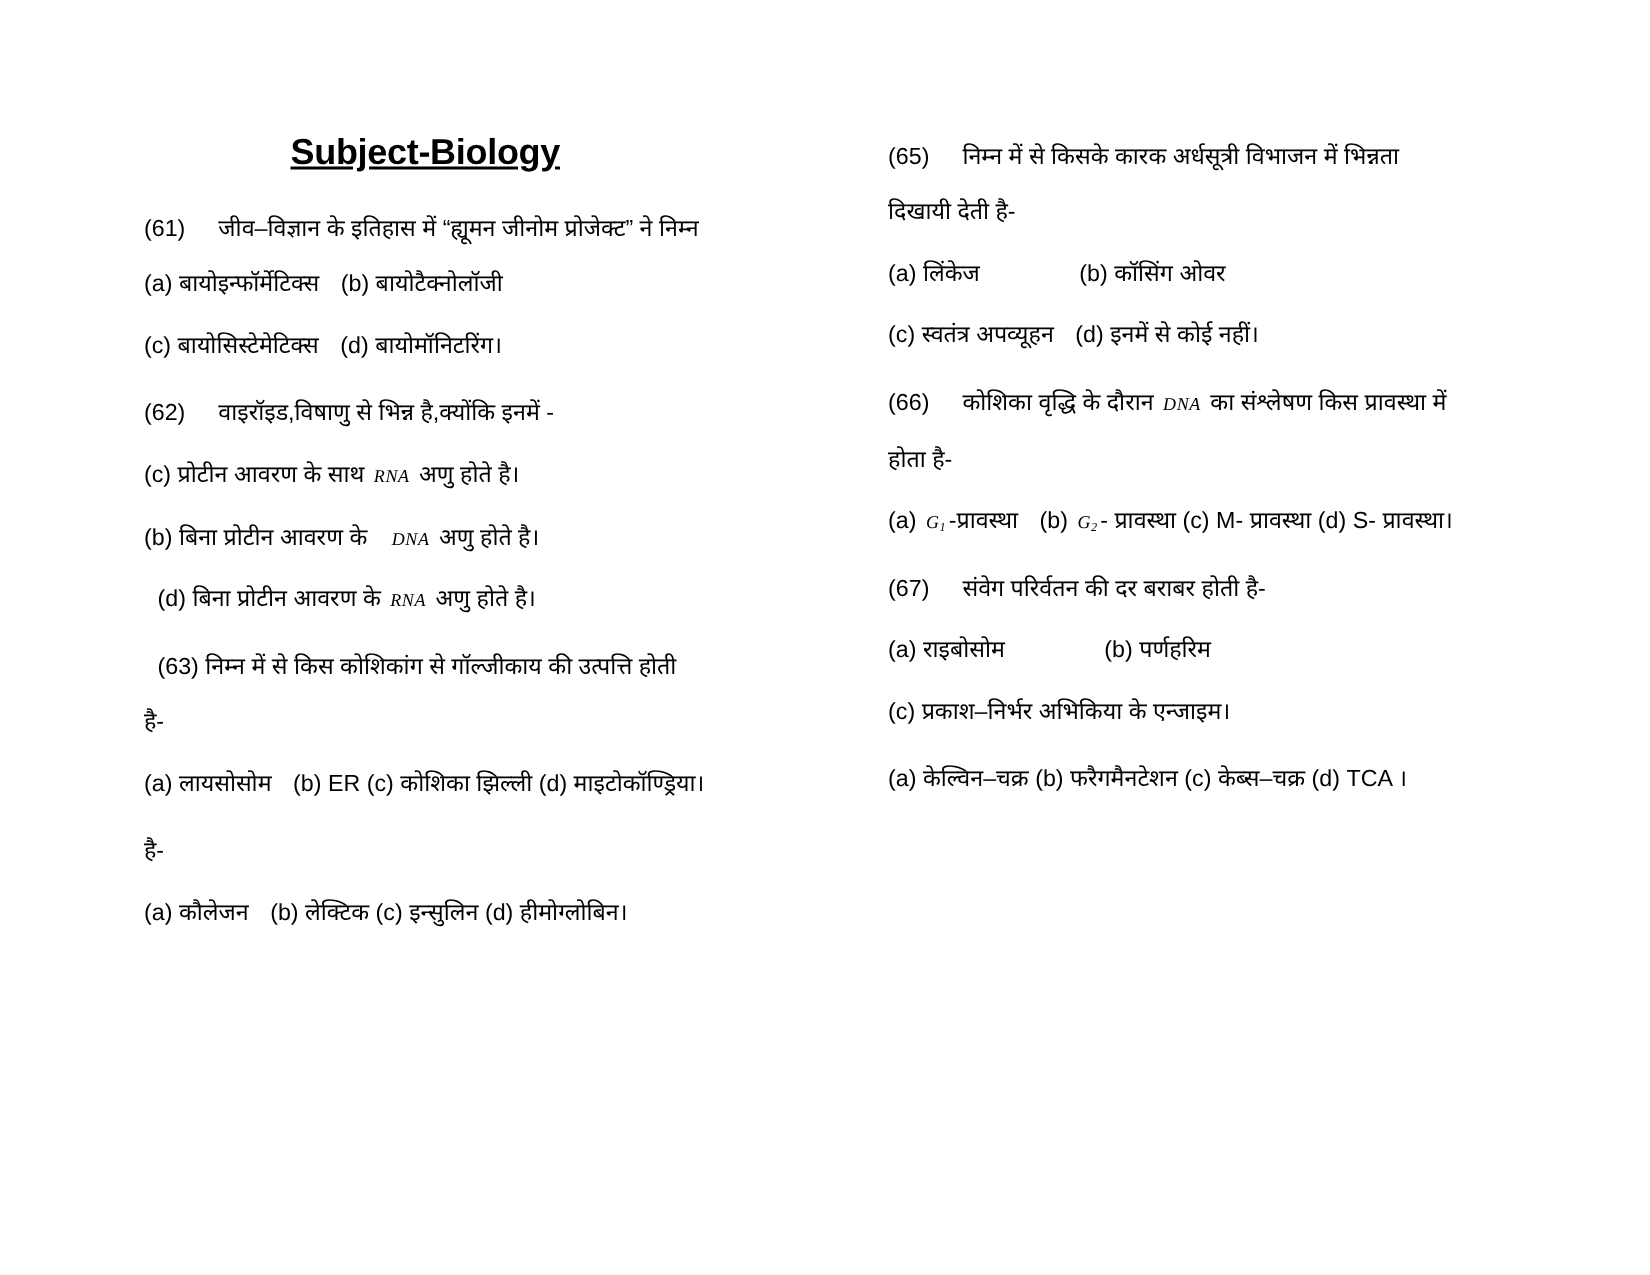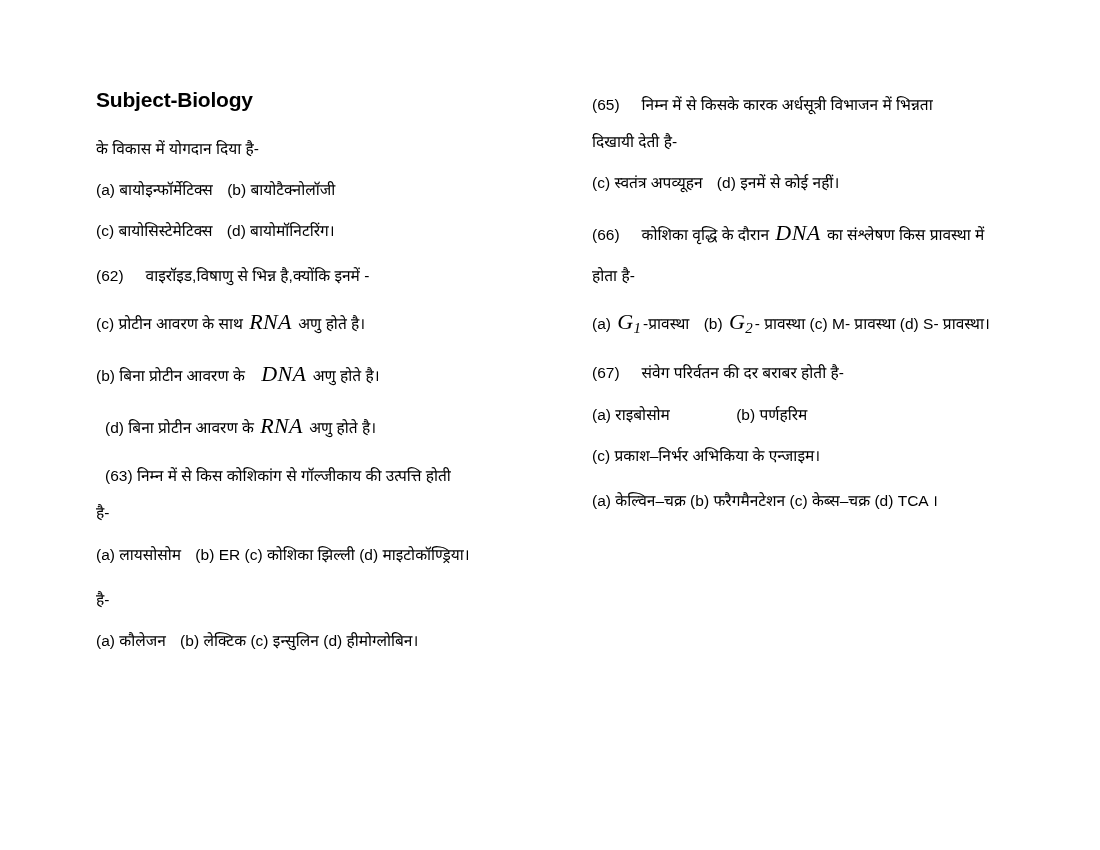--- a/index.html
+++ b/index.html
@@ -44,23 +44,24 @@
     padding: 88px 0 0 96px;
   }
 
   .col-right {
     width: 540px;
     padding: 92px 0 0 8px;
     margin-left: 45px;
   }
 
   .doc-title {
-    font-size: 21px;
+    font-size: 24px;
     font-weight: bold;
-    text-align: left;
+    text-decoration: underline;
+    text-align: center;
     letter-spacing: -0.2px;
     margin: 0 0 24px 0;
     padding-right: 68px;
     font-family: "Liberation Sans", sans-serif;
   }
 
   .block {
     margin: 0 0 20px 0;
   }
 
@@ -80,21 +81,21 @@
   .gap-md { margin-bottom: 16px; }
 
   .opt-label {
     font-family: "Liberation Sans", sans-serif;
   }
 
   
   .mathvar {
     font-family: "Liberation Serif", serif;
     font-style: italic;
-    font-size: 22px;
+    font-size: 12px;
     letter-spacing: 0.4px;
     padding: 0 2px;
   }
   .mathvar sub {
     font-style: italic;
     font-size: 0.68em;
     vertical-align: -0.28em;
     letter-spacing: 0;
   }
 
@@ -110,21 +111,23 @@
 <body>
 
 <div class="page">
   <div class="columns">
 
     <div class="col col-left">
 
       <div class="doc-title">Subject-Biology</div>
 
       <div class="block">
-        <div class="line gap-md">के विकास में योगदान दिया है-</div>
+        <div class="line q-stem">
+          <span>(61)</span><span class="sp-wide"></span><span>जीव–विज्ञान के इतिहास में “ह्यूमन जीनोम प्रोजेक्ट” ने निम्न</span>
+        </div>
         <div class="line gap-md">
           <span class="opt-label">(a)</span>
           <span>बायोइन्फॉर्मेटिक्स</span><span class="sp-sm"></span>
           <span class="opt-label">(b)</span>
           <span>बायोटैक्नोलॉजी</span>
         </div>
         <div class="line">
           <span class="opt-label">(c)</span>
           <span>बायोसिस्टेमेटिक्स</span><span class="sp-sm"></span>
           <span class="opt-label">(d)</span>
@@ -190,20 +193,26 @@
 
     </div>
 
     <div class="col col-right">
 
       <div class="block">
         <div class="line q-stem">
           <span>(65)</span><span class="sp-wide"></span><span>निम्न में से किसके कारक अर्धसूत्री विभाजन में भिन्नता</span>
         </div>
         <div class="line gap-md">दिखायी देती है-</div>
+        <div class="line gap-md">
+          <span class="opt-label">(a)</span>
+          <span>लिंकेज</span><span class="sp-xwide"></span>
+          <span class="opt-label">(b)</span>
+          <span>कॉसिंग ओवर</span>
+        </div>
         <div class="line">
           <span class="opt-label">(c)</span>
           <span>स्वतंत्र अपव्यूहन</span><span class="sp-sm"></span>
           <span class="opt-label">(d)</span>
           <span>इनमें से कोई नहीं।</span>
         </div>
       </div>
 
       <div class="block">
         <div class="line q-stem">

